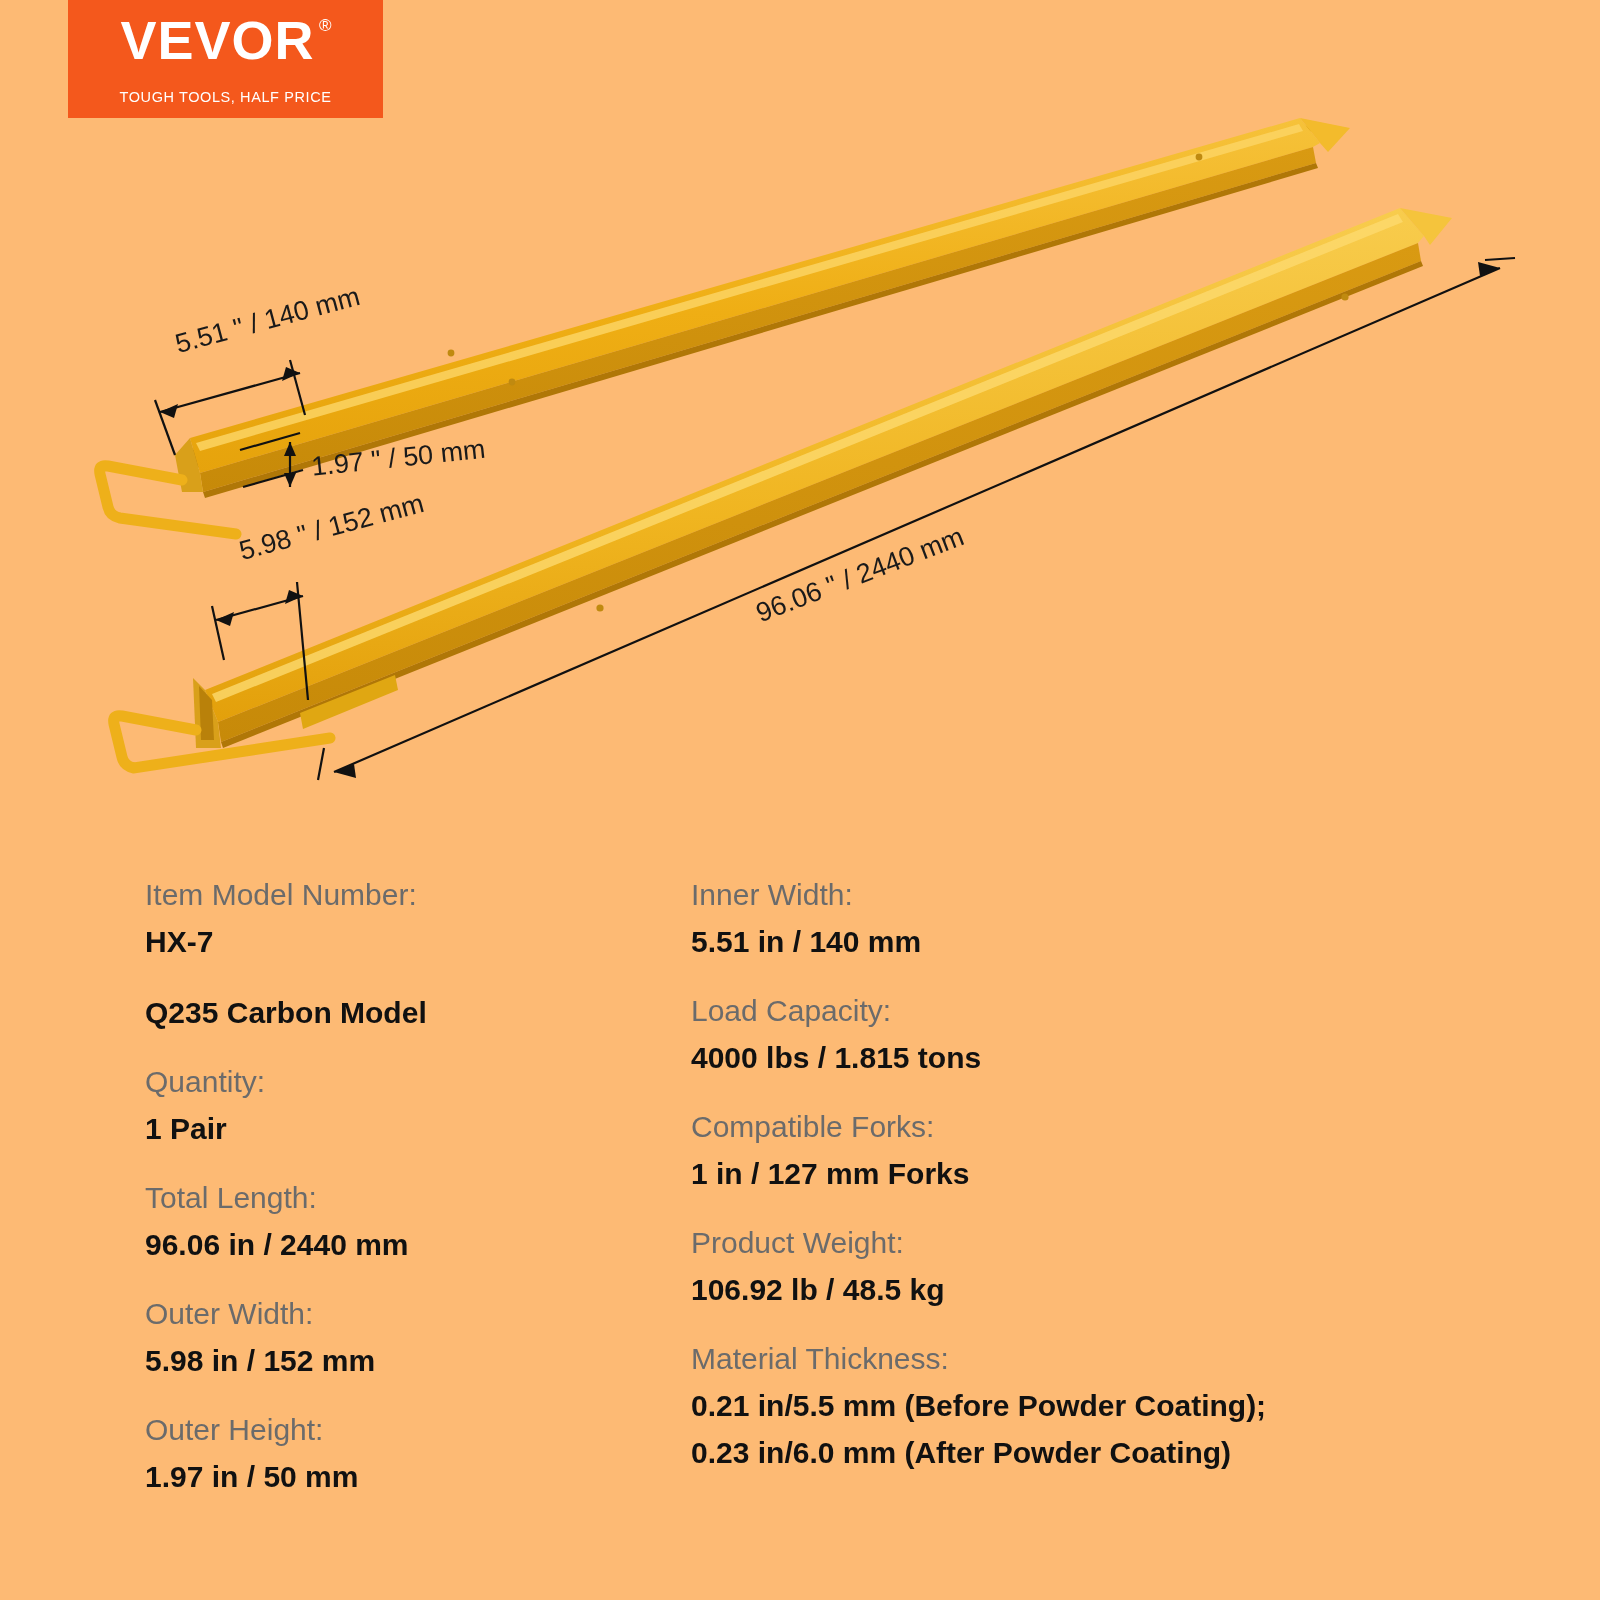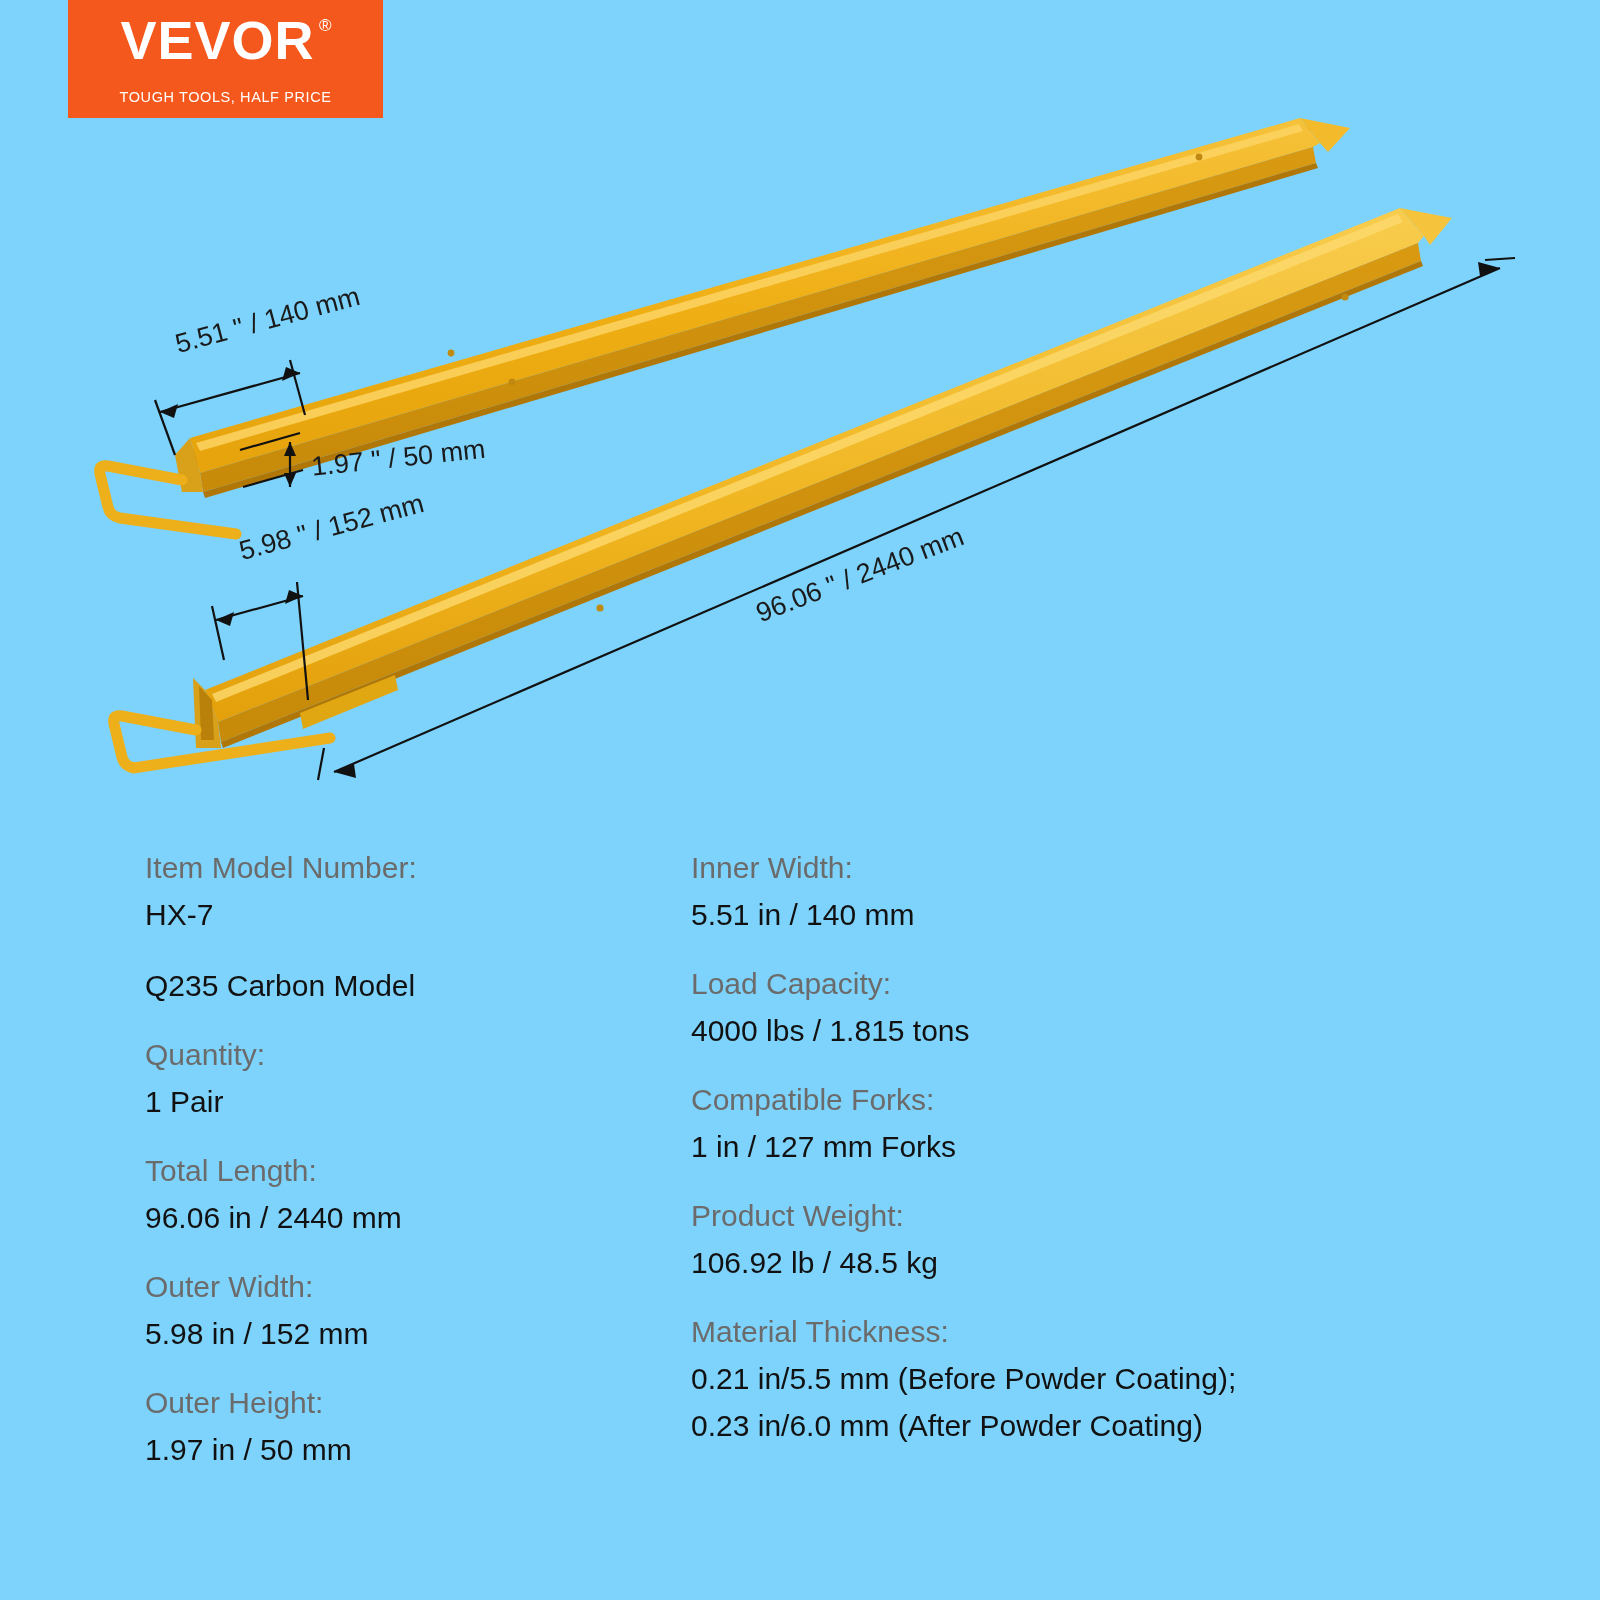--- a/index.html
+++ b/index.html
@@ -7,21 +7,21 @@
     margin: 0; padding: 0;
     width: 1600px; height: 1600px;
     background: #ffffff;
     font-family: "Liberation Sans", sans-serif;
     overflow: hidden;
   }
   #page {
     position: relative;
     width: 1600px;
     height: 1600px;
-    background: #7dd3fc;
+    background: #fdba74;
   }
 
   
   .brand {
     position: absolute;
     left: 68px; top: 0px;
     width: 315px; height: 118px;
     background: #f4581c;
     display: flex;
     flex-direction: column;
@@ -81,42 +81,42 @@
   }
   #lbl-length {
     left: 752px; top: 600px;
     transform: rotate(-21deg);
     transform-origin: left top;
   }
 
   
   .specs {
     position: absolute;
-    left: 0; top: 845px;
+    left: 0; top: 872px;
     width: 1600px;
     display: flex;
   }
   .col {
     display: flex;
     flex-direction: column;
   }
   .col-left { width: 530px; margin-left: 145px; }
   .col-right { width: 860px; margin-left: 16px; }
   .spec {
     margin-bottom: 24px;
   }
   .spec-label {
     font-size: 30px;
     color: #6b6b6b;
     line-height: 1.5;
   }
   .spec-value {
     font-size: 30px;
     color: #111111;
-    font-weight: normal;
+    font-weight: bold;
     line-height: 1.5;
     margin-top: 2px;
   }
 </style>
 </head>
 <body>
 
 <div id="page">
 
   <div class="brand">

